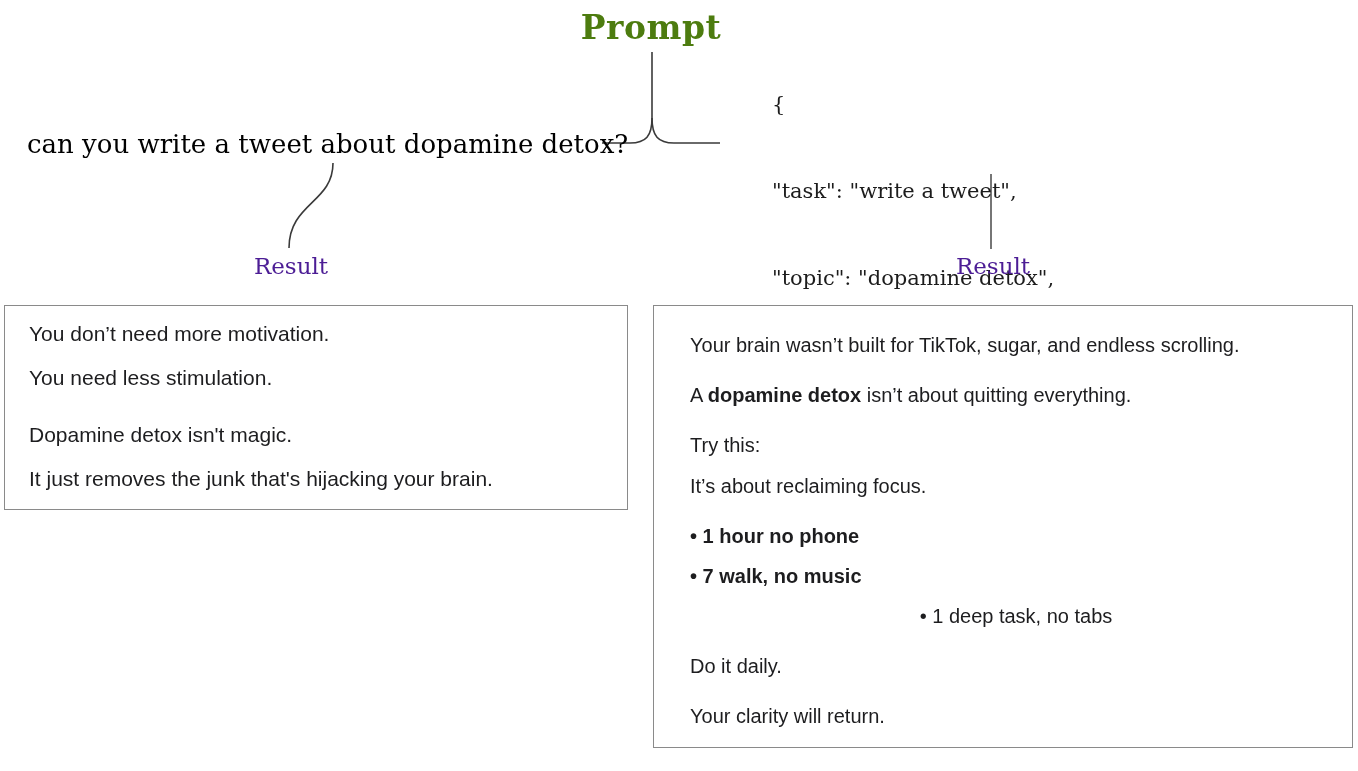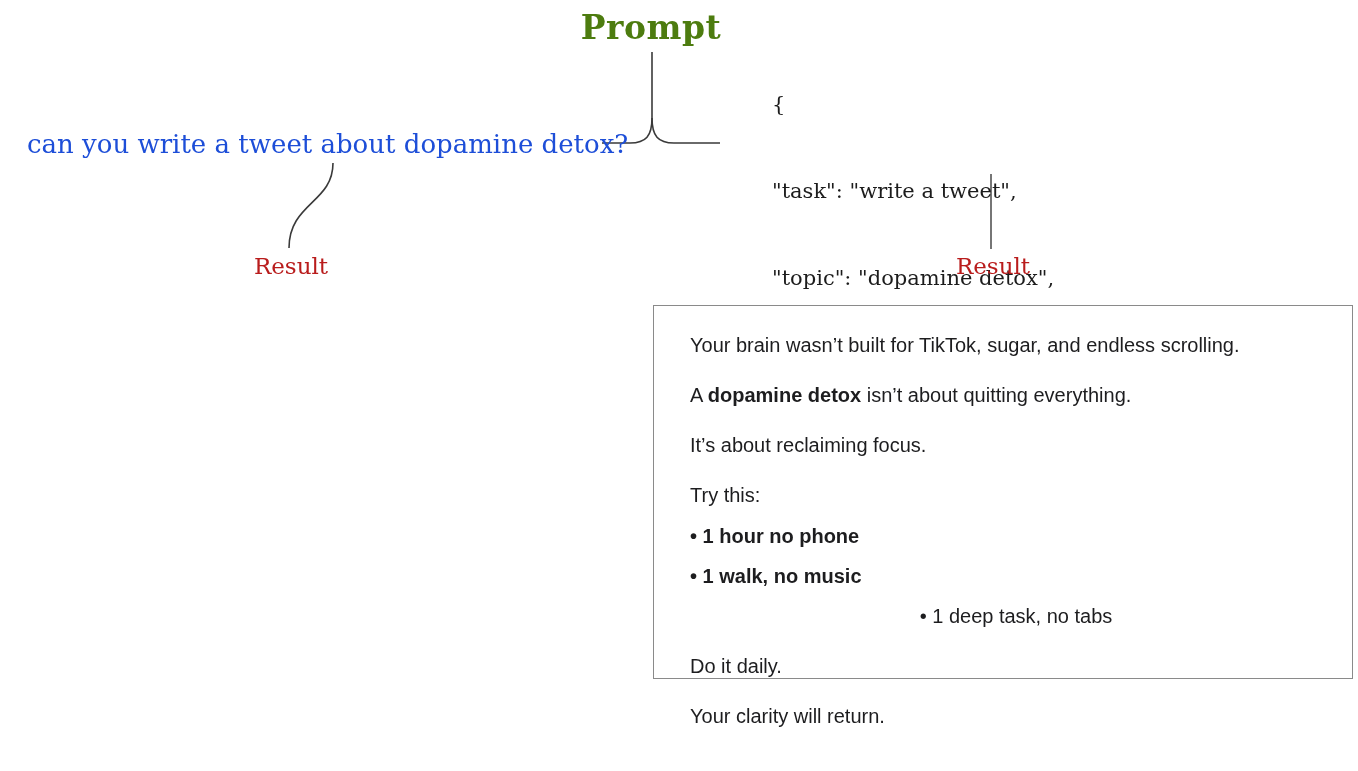--- a/index.html
+++ b/index.html
@@ -26,21 +26,21 @@
     color: #4d7c0f;
     white-space: nowrap;
   }
 
   .plain-prompt {
     position: absolute;
     left: 27px;
     top: 129px;
     font-family: "DejaVu Serif", "Liberation Serif", serif;
     font-size: 26px;
-    color: #1d4ed8;
+    color: #000000;
     white-space: nowrap;
   }
 
   .json-prompt {
     position: absolute;
     left: 772px;
     top: 32px;
     font-family: "DejaVu Serif", "Liberation Serif", serif;
     font-size: 21px;
     line-height: 29px;
@@ -54,21 +54,21 @@
     width: 1358px;
     height: 771px;
     pointer-events: none;
   }
 
   .result-label {
     position: absolute;
     transform: translateX(-50%);
     font-family: "DejaVu Serif", "Liberation Serif", serif;
     font-size: 23px;
-    color: #b91c1c;
+    color: #4c1d95;
     white-space: nowrap;
   }
   .result-label.left  { left: 291px; top: 253px; }
   .result-label.right { left: 993px; top: 253px; }
 
   
   .result-box {
     position: absolute;
     box-sizing: border-box;
     border: 1px solid #8a8a8a;
@@ -81,21 +81,21 @@
     font-size: 21px;
   }
   .box-left .line {
     line-height: 44px;
     white-space: nowrap;
   }
   .box-left .line.para-gap { margin-top: 13px; }
 
   .box-right {
     left: 653px; top: 305px;
-    width: 700px; height: 374px;
+    width: 700px; height: 443px;
     padding: 25px 10px 0 36px;
     font-size: 20px;
   }
   .box-right .line {
     line-height: 28px;
     margin: 0 0 22px 0;
     white-space: nowrap;
   }
   .box-right .line.tight { margin-bottom: 13px; }
   .box-right .line.bullet { margin-bottom: 12px; font-weight: bold; }
@@ -130,26 +130,32 @@
     <div>"task": "write a tweet",</div>
     <div>"topic": "dopamine detox",</div>
     <div>"style": "viral",</div>
     <div>"length": "under 280 characters"</div>
     <div>}</div>
   </div>
 
   <div class="result-label left">Result</div>
   <div class="result-label right">Result</div>
 
+  <div class="result-box box-left">
+    <div class="line">You don’t need more motivation.</div>
+    <div class="line">You need less stimulation.</div>
+    <div class="line para-gap">Dopamine detox isn't magic.</div>
+    <div class="line">It just removes the junk that's hijacking your brain.</div>
+  </div>
 
   <div class="result-box box-right">
     <div class="line">Your brain wasn’t built for TikTok, sugar, and endless scrolling.</div>
     <div class="line"><span>A </span><span class="bold">dopamine detox</span><span> isn’t about quitting everything.</span></div>
+    <div class="line tight">Try this:</div>
     <div class="line">It’s about reclaiming focus.</div>
-    <div class="line tight">Try this:</div>
     <div class="line bullet">• 1 hour no phone</div>
-    <div class="line bullet">• 1 walk, no music</div>
+    <div class="line bullet">• 7 walk, no music</div>
     <div class="line bullet-last">• 1 deep task, no tabs</div>
     <div class="line">Do it daily.</div>
     <div class="line last">Your clarity will return.</div>
   </div>
 
 </div>
 
 </body></html>

